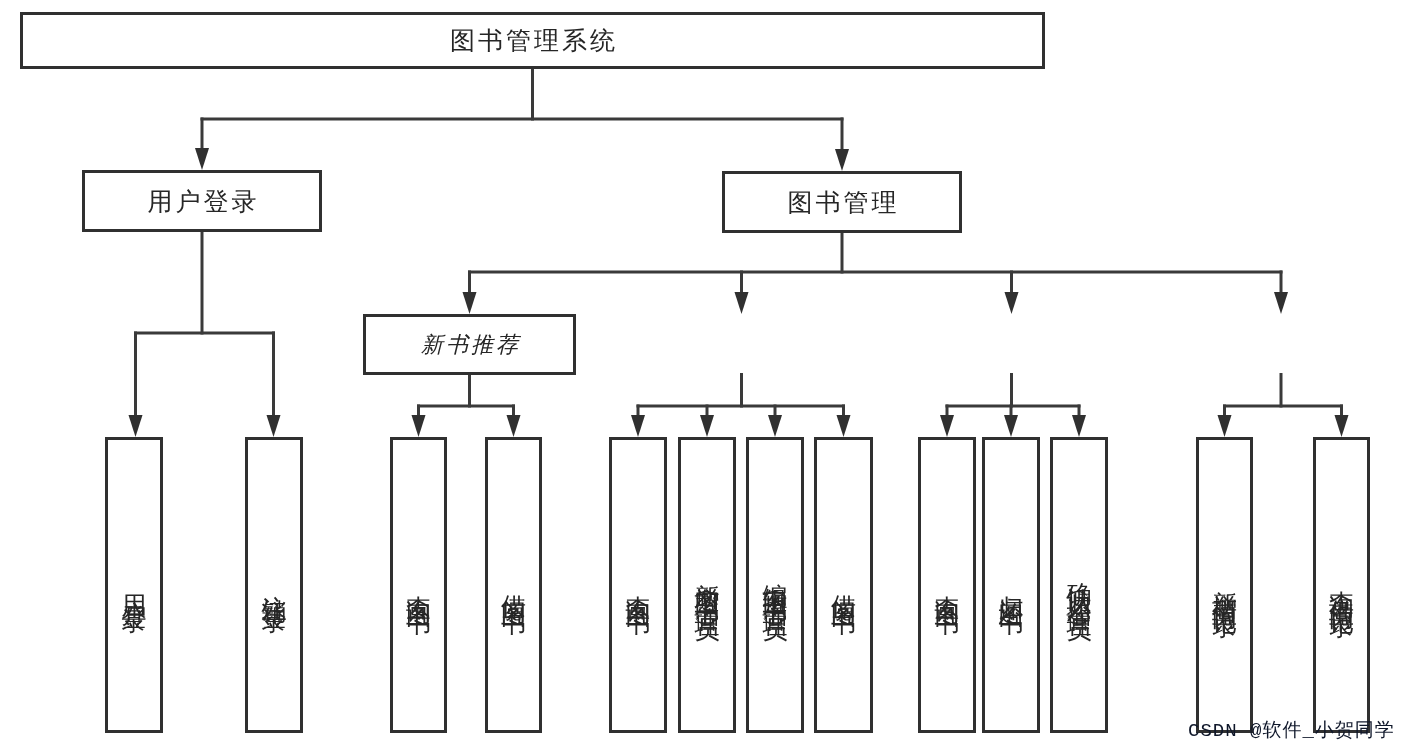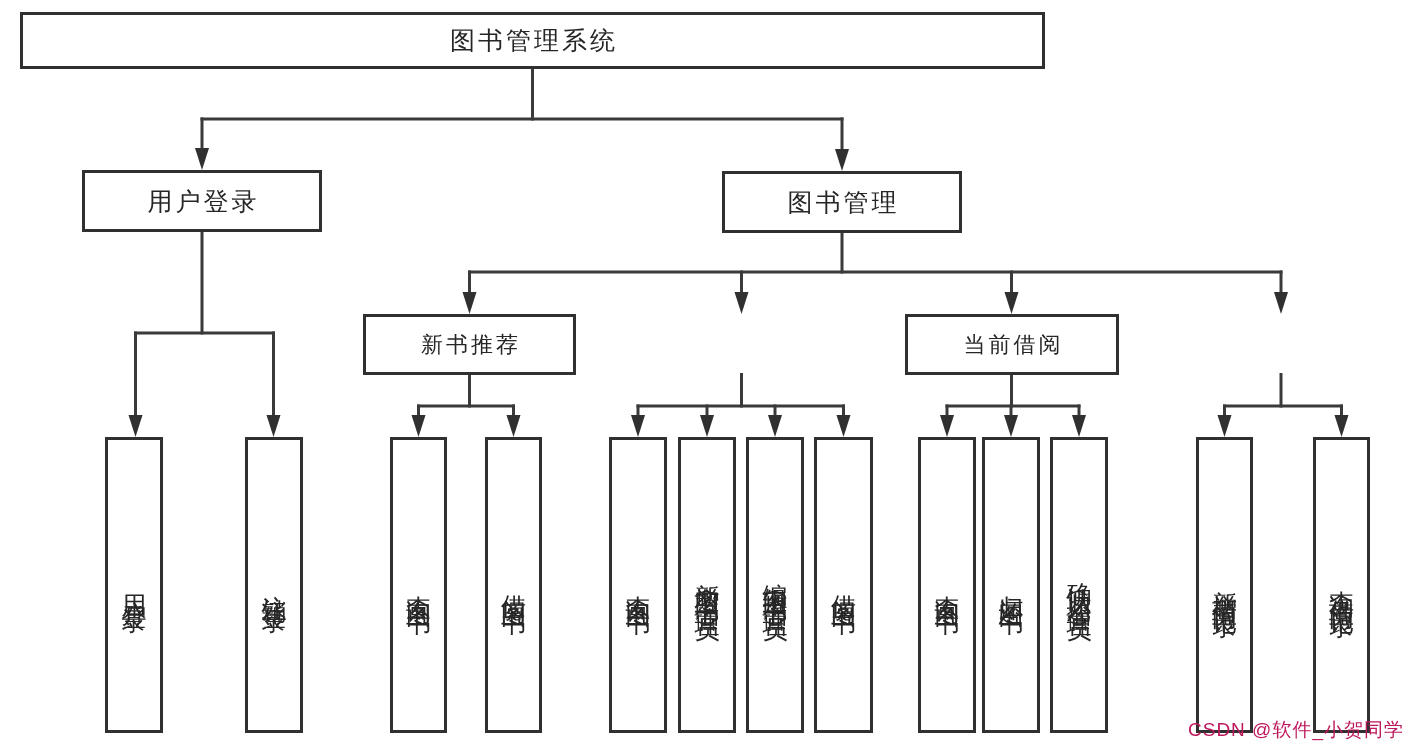--- a/index.html
+++ b/index.html
@@ -42,24 +42,25 @@
     font-size:25px;
     letter-spacing:5px;
     color:#262626;
     white-space:nowrap;
     line-height:1;
   }
   #watermark{
     position:absolute;
     left:1188px;top:717px;
     font-size:19px;
-    color:#be185d;
+    color:#0f172a;
     letter-spacing:1px;
     z-index:3;
     white-space:nowrap;
+    font-family:Liberation Mono, monospace;
   }
 </style>
 </head>
 <body>
 
 <div id="canvas">
 
   <svg id="connectors" width="1405" height="747" viewBox="0 0 1405 747">
     <g stroke="#3a3a3a" stroke-width="3" fill="none">
 
@@ -131,22 +132,21 @@
       <polygon points="1217.5,415 1231.5,415 1224.5,437"></polygon>
       <polygon points="1334.5,415 1348.5,415 1341.5,437"></polygon>
     </g>
   </svg>
 
   <div class="box lvl1" style="left:20px;top:12px;width:1025px;height:57px;">图书管理系统</div>
 
   <div class="box lvl2" style="left:82px;top:170px;width:240px;height:62px;">用户登录</div>
   <div class="box lvl2" style="left:722px;top:171px;width:240px;height:62px;">图书管理</div>
 
-  <div class="box lvl3" style="left:363px;top:314px;width:213px;height:61px;">新书推荐</div>
-  <div class="box lvl3" style="left:905px;top:314px;width:214px;height:61px;">当前借阅</div>
+  <div class="box lvl3" style="left:363px;top:314px;width:213px;height:61px;font-style:italic;">新书推荐</div>
 
   <div class="leaf" style="left:105px;width:58px;">
     <span class="vtext">用户登录</span>
   </div>
   <div class="leaf" style="left:245px;width:58px;">
     <span class="vtext">注销登录</span>
   </div>
 
   <div class="leaf" style="left:390px;width:57px;">
     <span class="vtext">查询图书</span>

